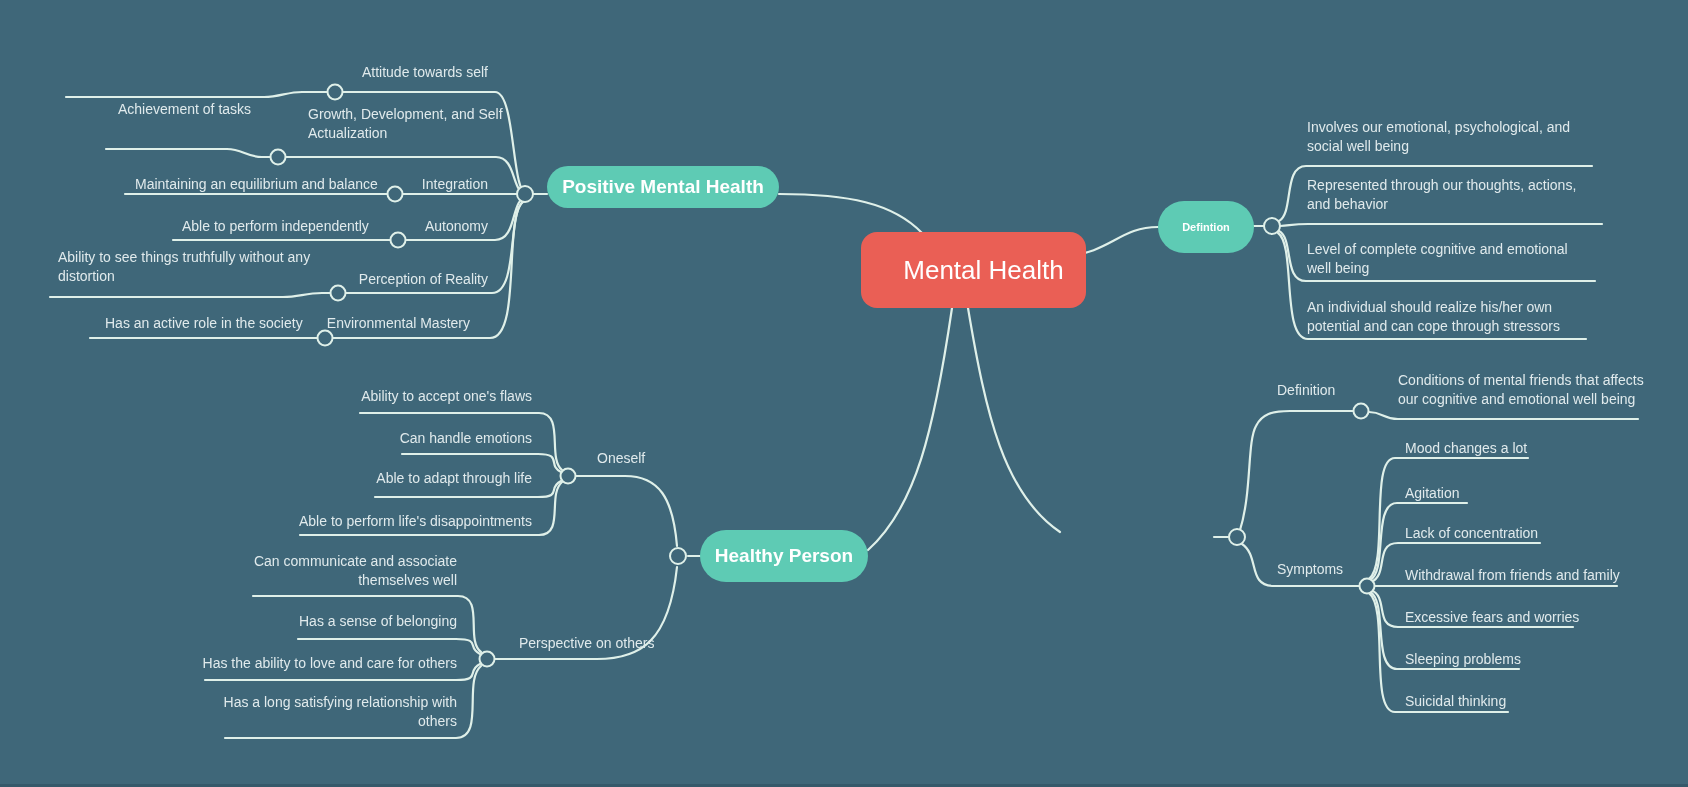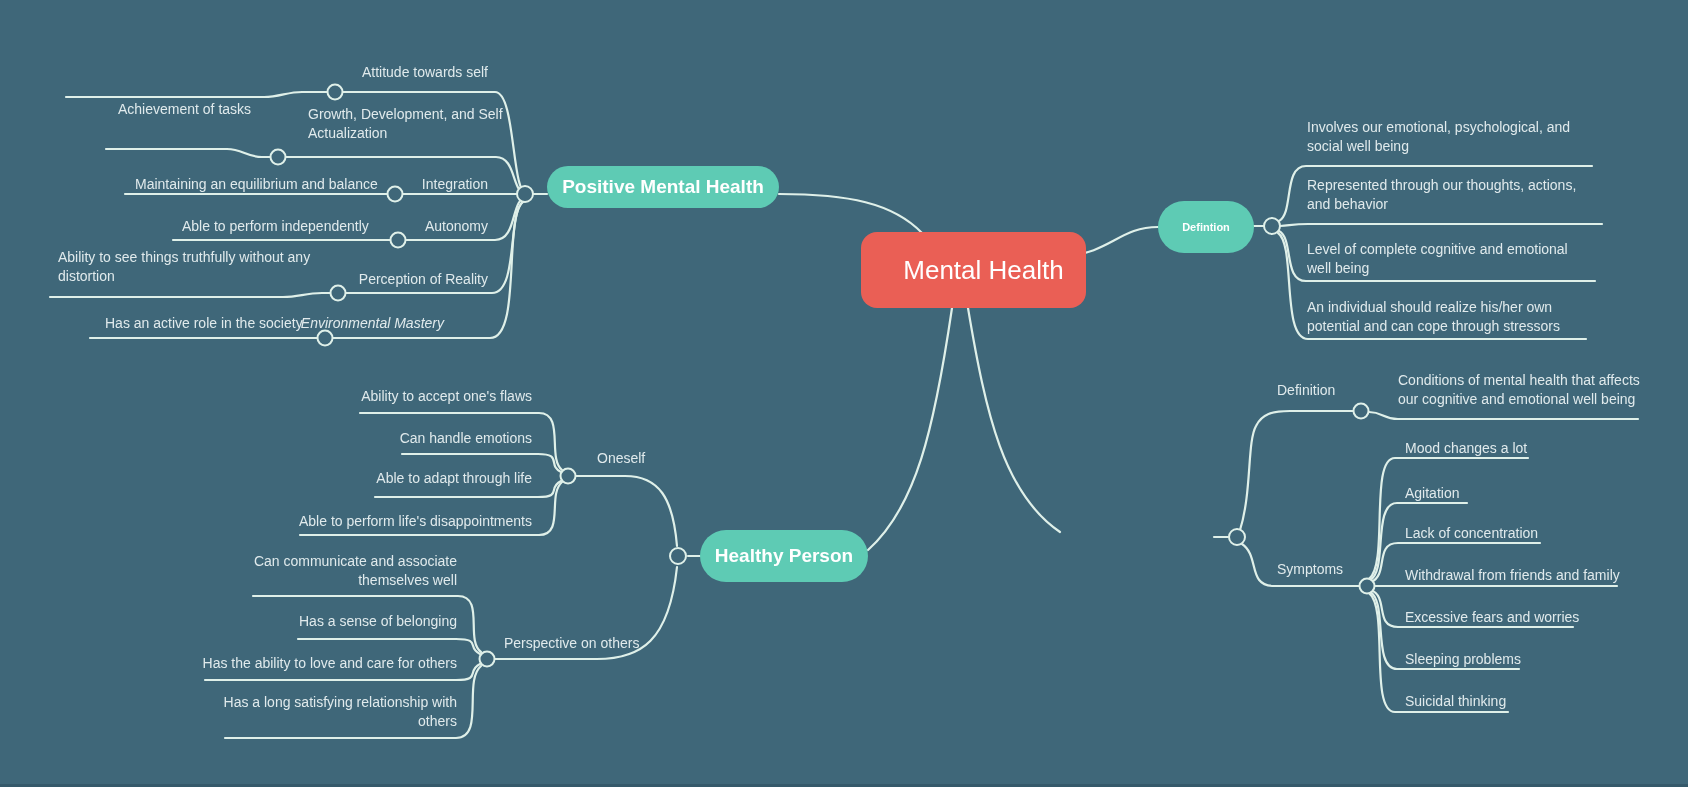--- a/index.html
+++ b/index.html
@@ -112,50 +112,50 @@
   <div class="label" style="left:308px;top:105px;">Growth, Development, and Self
 Actualization</div>
   <div class="label" style="left:118px;top:100px;">Achievement of tasks</div>
   <div class="label r" style="right:1200px;top:175px;">Integration</div>
   <div class="label" style="left:135px;top:175px;">Maintaining an equilibrium and balance</div>
   <div class="label r" style="right:1200px;top:217px;">Autonomy</div>
   <div class="label" style="left:182px;top:217px;">Able to perform independently</div>
   <div class="label r" style="right:1200px;top:270px;">Perception of Reality</div>
   <div class="label" style="left:58px;top:248px;">Ability to see things truthfully without any
 distortion</div>
-  <div class="label r" style="right:1244px;top:314px;font-style:italic;">Environmental Mastery</div>
+  <div class="label r" style="right:1218px;top:314px;">Environmental Mastery</div>
   <div class="label" style="left:105px;top:314px;">Has an active role in the society</div>
 
   <div class="label" style="left:1307px;top:118px;">Involves our emotional, psychological, and
 social well being</div>
   <div class="label" style="left:1307px;top:176px;">Represented through our thoughts, actions,
 and behavior</div>
   <div class="label" style="left:1307px;top:240px;">Level of complete cognitive and emotional
 well being</div>
   <div class="label" style="left:1307px;top:298px;">An individual should realize his/her own
 potential and can cope through stressors</div>
 
   <div class="label" style="left:1277px;top:381px;">Definition</div>
-  <div class="label" style="left:1398px;top:371px;">Conditions of mental health that affects
+  <div class="label" style="left:1398px;top:371px;">Conditions of mental friends that affects
 our cognitive and emotional well being</div>
   <div class="label" style="left:1277px;top:560px;">Symptoms</div>
   <div class="label" style="left:1405px;top:439px;">Mood changes a lot</div>
   <div class="label" style="left:1405px;top:484px;">Agitation</div>
   <div class="label" style="left:1405px;top:524px;">Lack of concentration</div>
   <div class="label" style="left:1405px;top:566px;">Withdrawal from friends and family</div>
   <div class="label" style="left:1405px;top:608px;">Excessive fears and worries</div>
   <div class="label" style="left:1405px;top:650px;">Sleeping problems</div>
   <div class="label" style="left:1405px;top:692px;">Suicidal thinking</div>
 
   <div class="label" style="left:597px;top:449px;">Oneself</div>
   <div class="label r" style="right:1156px;top:387px;">Ability to accept one's flaws</div>
   <div class="label r" style="right:1156px;top:429px;">Can handle emotions</div>
   <div class="label r" style="right:1156px;top:469px;">Able to adapt through life</div>
   <div class="label r" style="right:1156px;top:512px;">Able to perform life's disappointments</div>
-  <div class="label" style="left:504px;top:634px;text-align:right;">Perspective on others</div>
+  <div class="label" style="left:519px;top:634px;text-align:right;">Perspective on others</div>
   <div class="label r" style="right:1231px;top:552px;">Can communicate and associate
 themselves well</div>
   <div class="label r" style="right:1231px;top:612px;">Has a sense of belonging</div>
   <div class="label r" style="right:1231px;top:654px;">Has the ability to love and care for others</div>
   <div class="label r" style="right:1231px;top:693px;">Has a long satisfying relationship with
 others</div>
 
   <div id="bottom-edge"></div>
 </div>
 

